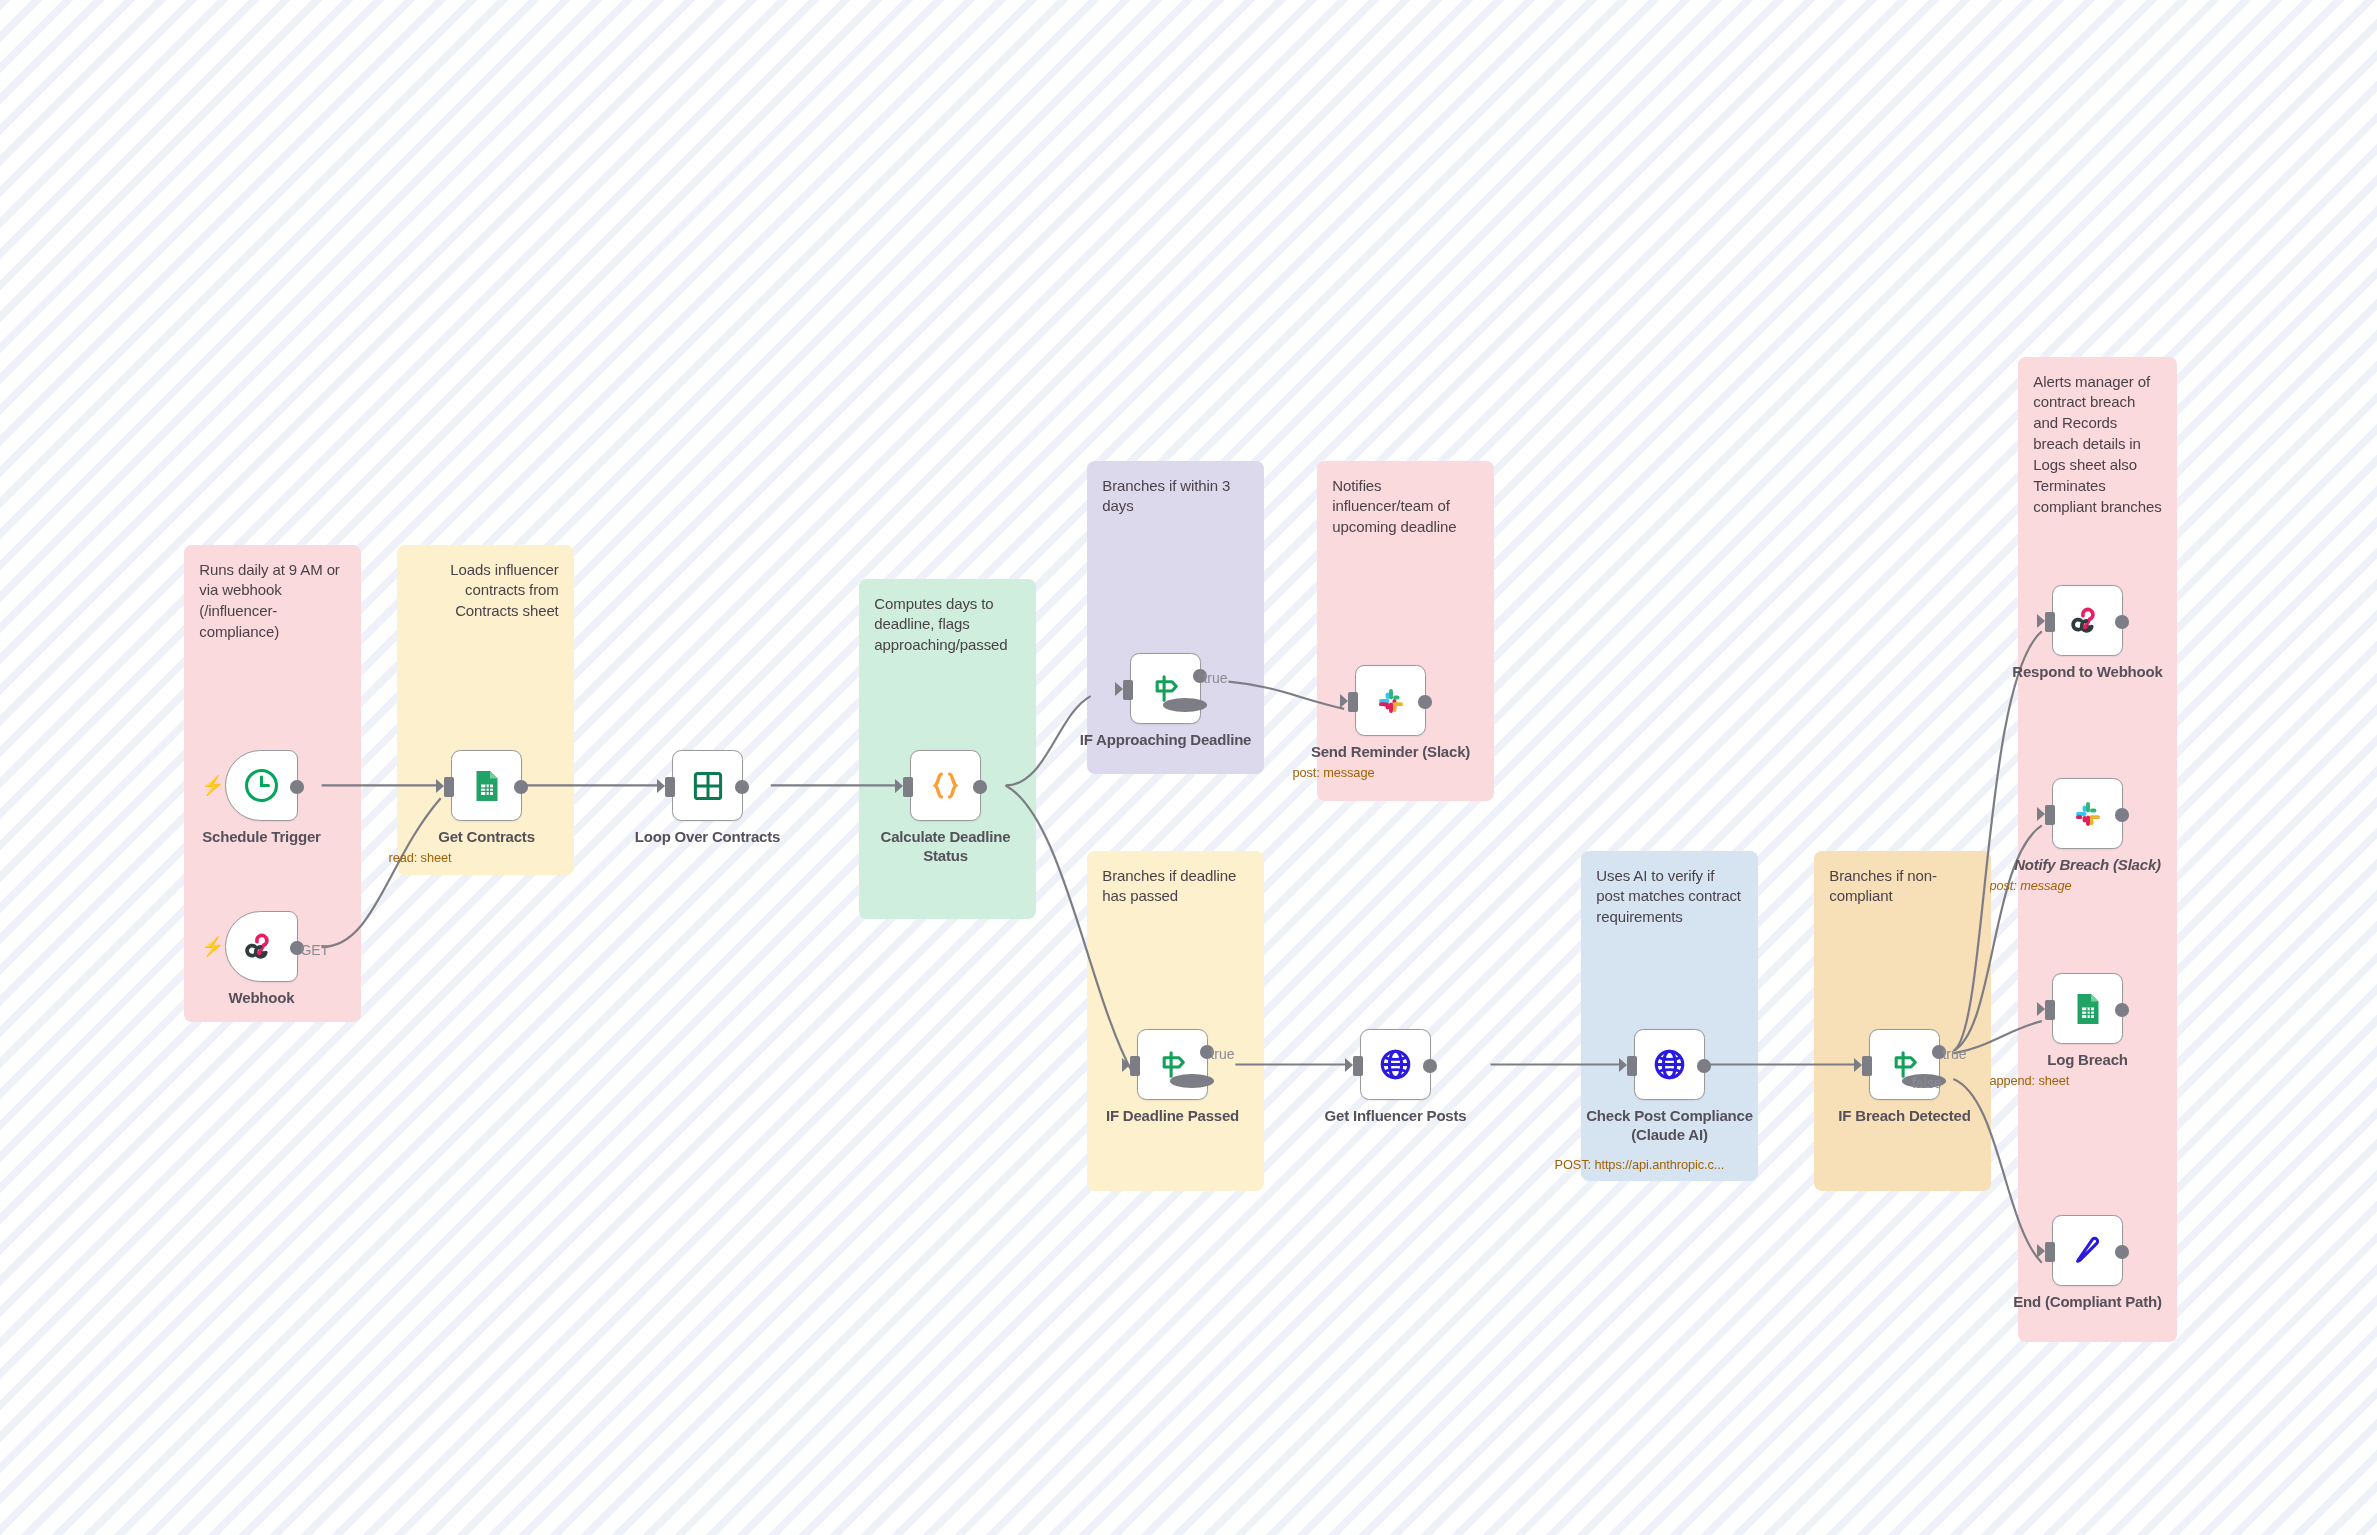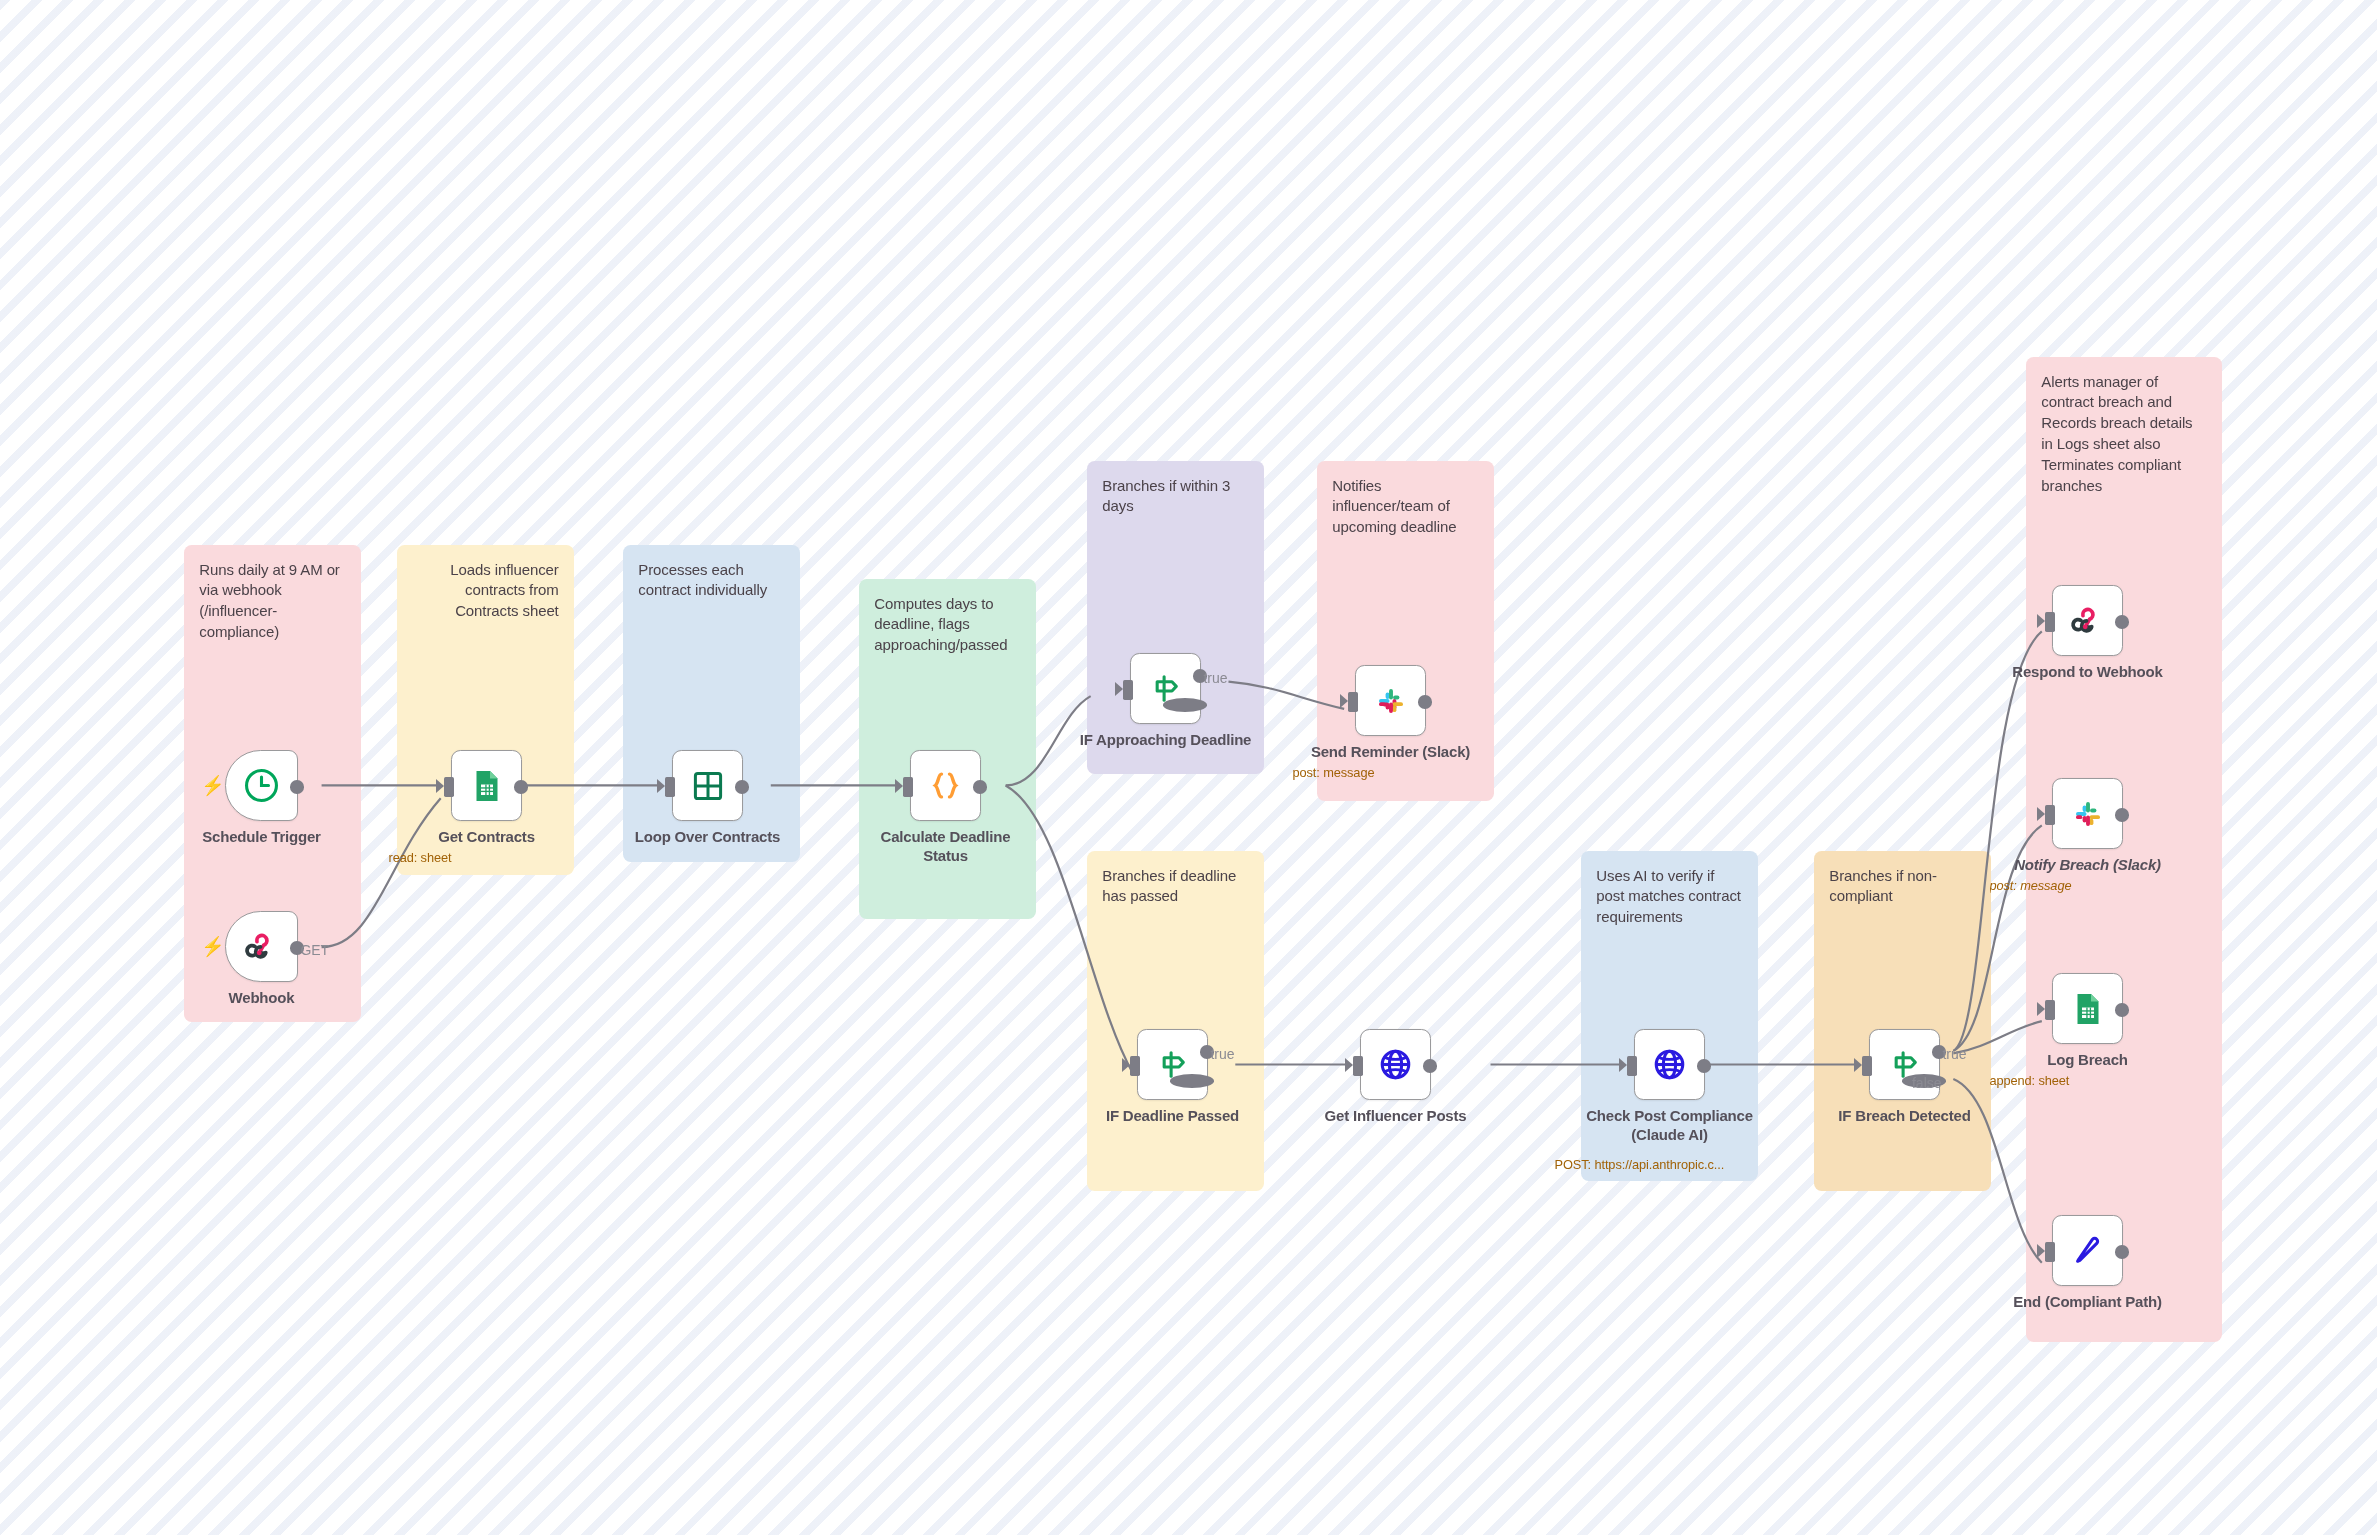--- a/index.html
+++ b/index.html
@@ -129,42 +129,39 @@
 <body>
 
 <div id="canvas">
 
   <div class="sticky pink" style="left:184px; top:545px; width:177px; height:477px;">
     <div class="sticky-text">Runs daily at 9 AM or via webhook (/influencer-compliance)</div>
   </div>
   <div class="sticky yellow" style="left:397px; top:545px; width:177px; height:330px;text-align:right;">
     <div class="sticky-text">Loads influencer contracts from Contracts sheet</div>
   </div>
-  <div class="sticky blue" style="left:623px; top:545px; width:177px; height:317px;">
-    <div class="sticky-text">Processes each contract individually</div>
-  </div>
   <div class="sticky green" style="left:859px; top:545px; width:177px; height:340px;margin-top:34px;">
     <div class="sticky-text">Computes days to deadline, flags approaching/passed</div>
   </div>
   <div class="sticky purple" style="left:1087px; top:461px; width:177px; height:313px;">
     <div class="sticky-text">Branches if within 3 days</div>
   </div>
   <div class="sticky pink" style="left:1317px; top:461px; width:177px; height:340px;">
     <div class="sticky-text">Notifies influencer/team of upcoming deadline</div>
   </div>
   <div class="sticky yellow" style="left:1087px; top:851px; width:177px; height:340px;">
     <div class="sticky-text">Branches if deadline has passed</div>
   </div>
   <div class="sticky blue" style="left:1581px; top:851px; width:177px; height:330px;">
     <div class="sticky-text">Uses AI to verify if post matches contract requirements</div>
   </div>
   <div class="sticky orange" style="left:1814px; top:851px; width:177px; height:340px;">
     <div class="sticky-text">Branches if non-compliant</div>
   </div>
-  <div class="sticky pink" style="left:2018px; top:357px; width:196px; height:985px;margin-left:8px;">
+  <div class="sticky pink" style="left:2018px; top:357px; width:159px; height:985px;">
     <div class="sticky-text">Alerts manager of contract breach and Records breach details in Logs sheet also Terminates compliant branches</div>
   </div>
 
   <svg id="edges" width="2377" height="1536" viewBox="0 0 2794 1805" fill="none">
     <g stroke="#7d7d86" stroke-width="2.6" fill="none">
 
       <path d="M 378 923 L 518 923"></path>
 
       <path d="M 378 1113 C 440 1113 455 1010 518 938"></path>
 

